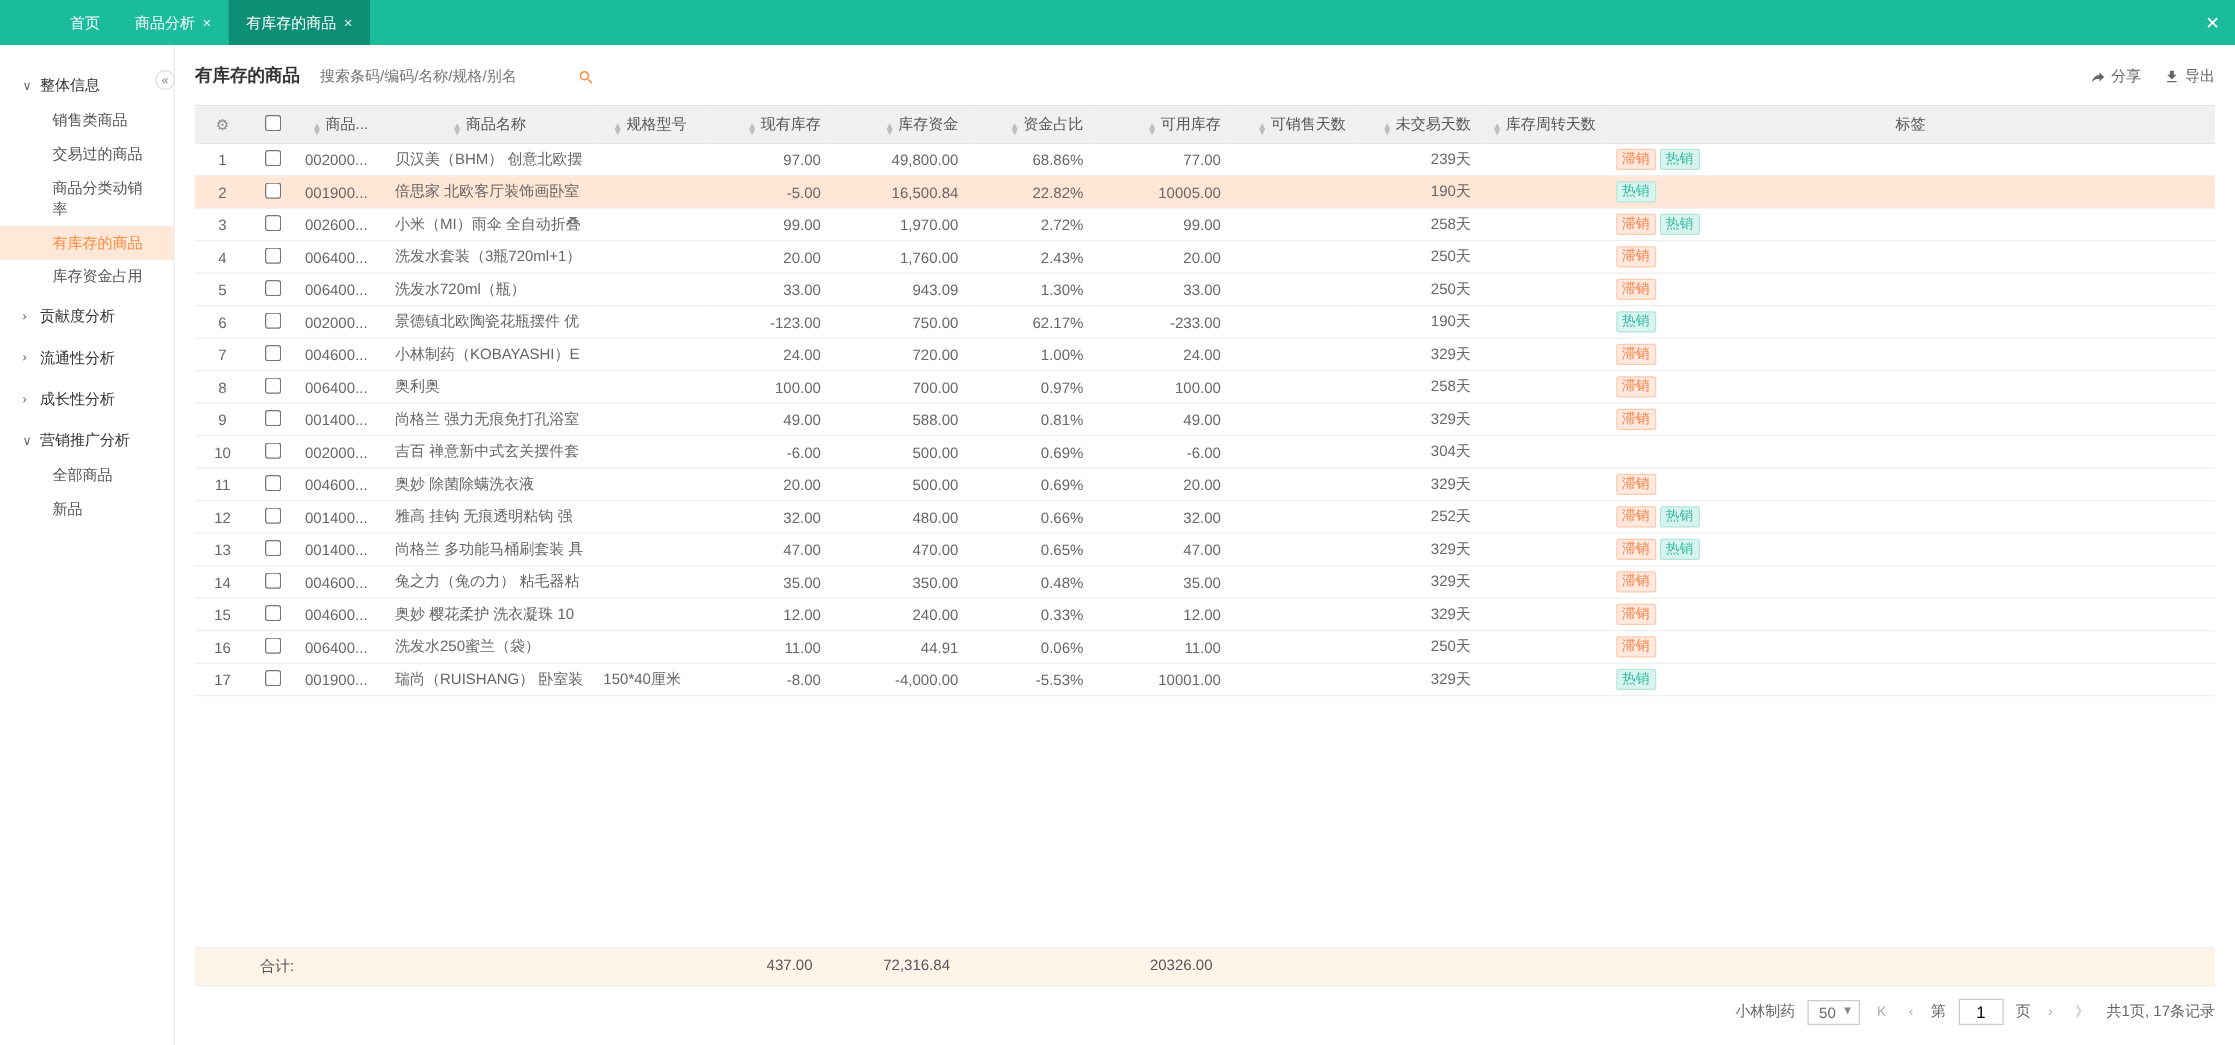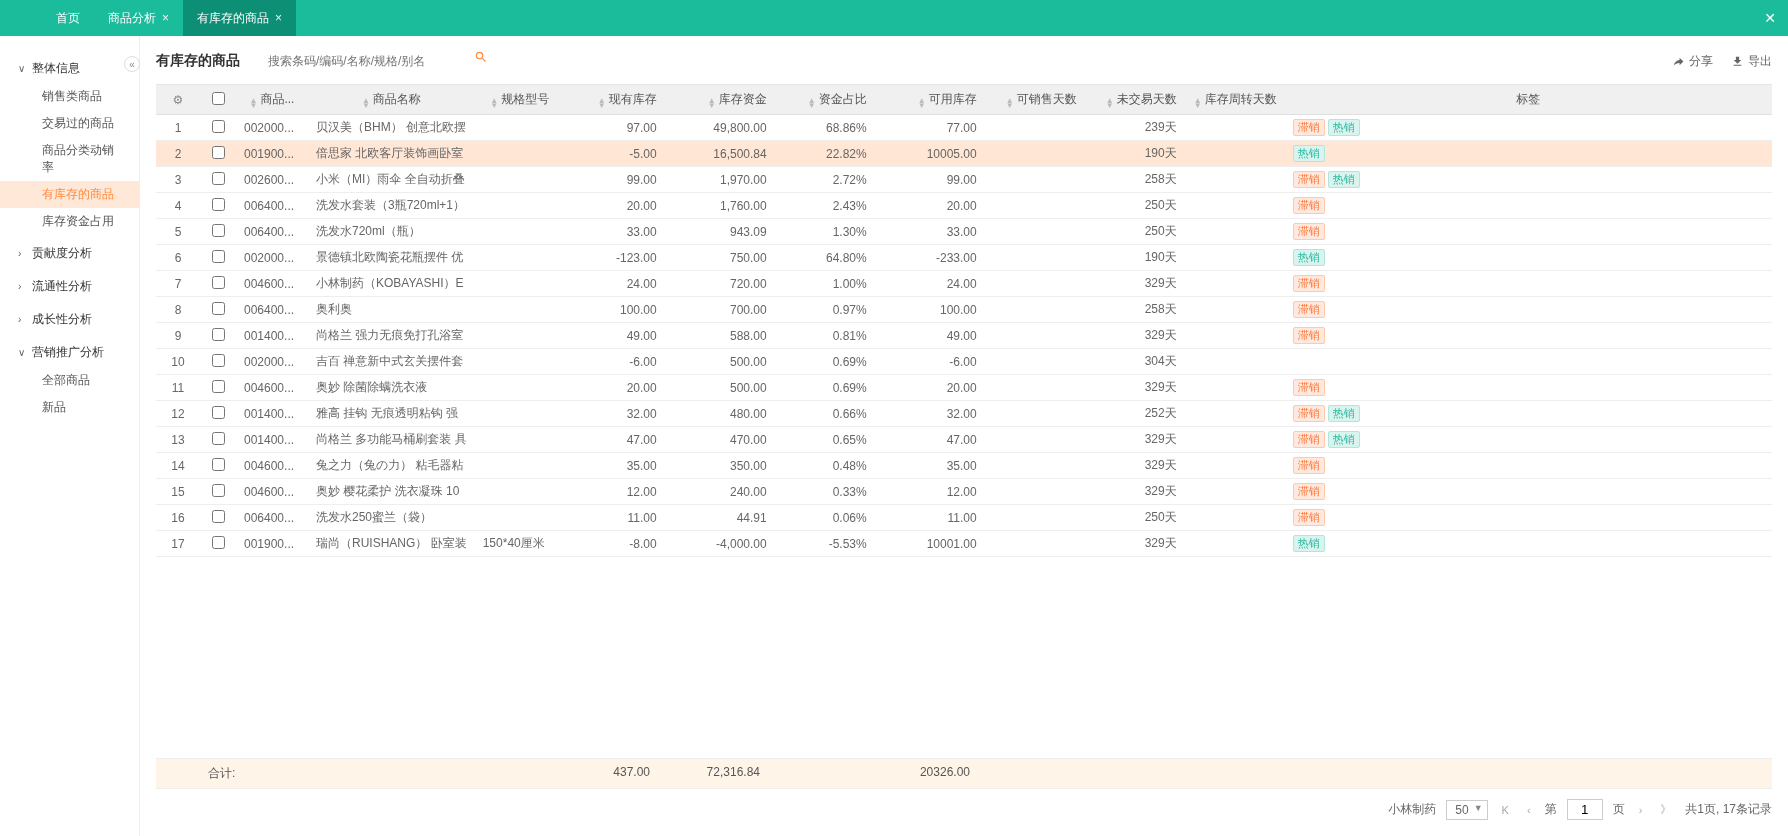--- a/index.html
+++ b/index.html
@@ -87,23 +87,22 @@
     .page-head {
       display: flex;
       align-items: center;
       justify-content: space-between;
       margin-bottom: 12px;
     }
     .page-head-left { display: flex; align-items: center; gap: 14px; }
     .page-title { font-size: 14px; font-weight: 700; color: #333; }
     .search-wrap {
       display: flex;
-      align-items: flex-start;
+      align-items: flex-end;
       gap: 8px;
-      margin-left: 12px;
     }
     .search-input {
       border: none;
       outline: none;
       font-size: 12px;
       width: 200px;
       color: #666;
       padding: 4px 2px;
     }
     .search-icon {
@@ -413,21 +412,21 @@
               <td><span class="tag tag-orange">滞销</span></td>
             </tr>
             <tr>
               <td style="text-align: center;">6</td>
               <td style="text-align: center;"><input type="checkbox" style=""></td>
               <td>002000...</td>
               <td>景德镇北欧陶瓷花瓶摆件 优</td>
               <td></td>
               <td style="text-align: right;">-123.00</td>
               <td style="text-align: right;">750.00</td>
-              <td style="text-align: right;">64.80%</td>
+              <td style="text-align: right;">62.17%</td>
               <td style="text-align: right;">-233.00</td>
               <td style="text-align: right;"></td>
               <td style="text-align: right;">190天</td>
               <td style="text-align: right;"></td>
               <td><span class="tag tag-cyan">热销</span></td>
             </tr>
             <tr>
               <td style="text-align: center;">7</td>
               <td style="text-align: center;"><input type="checkbox" style=""></td>
               <td>004600...</td>

